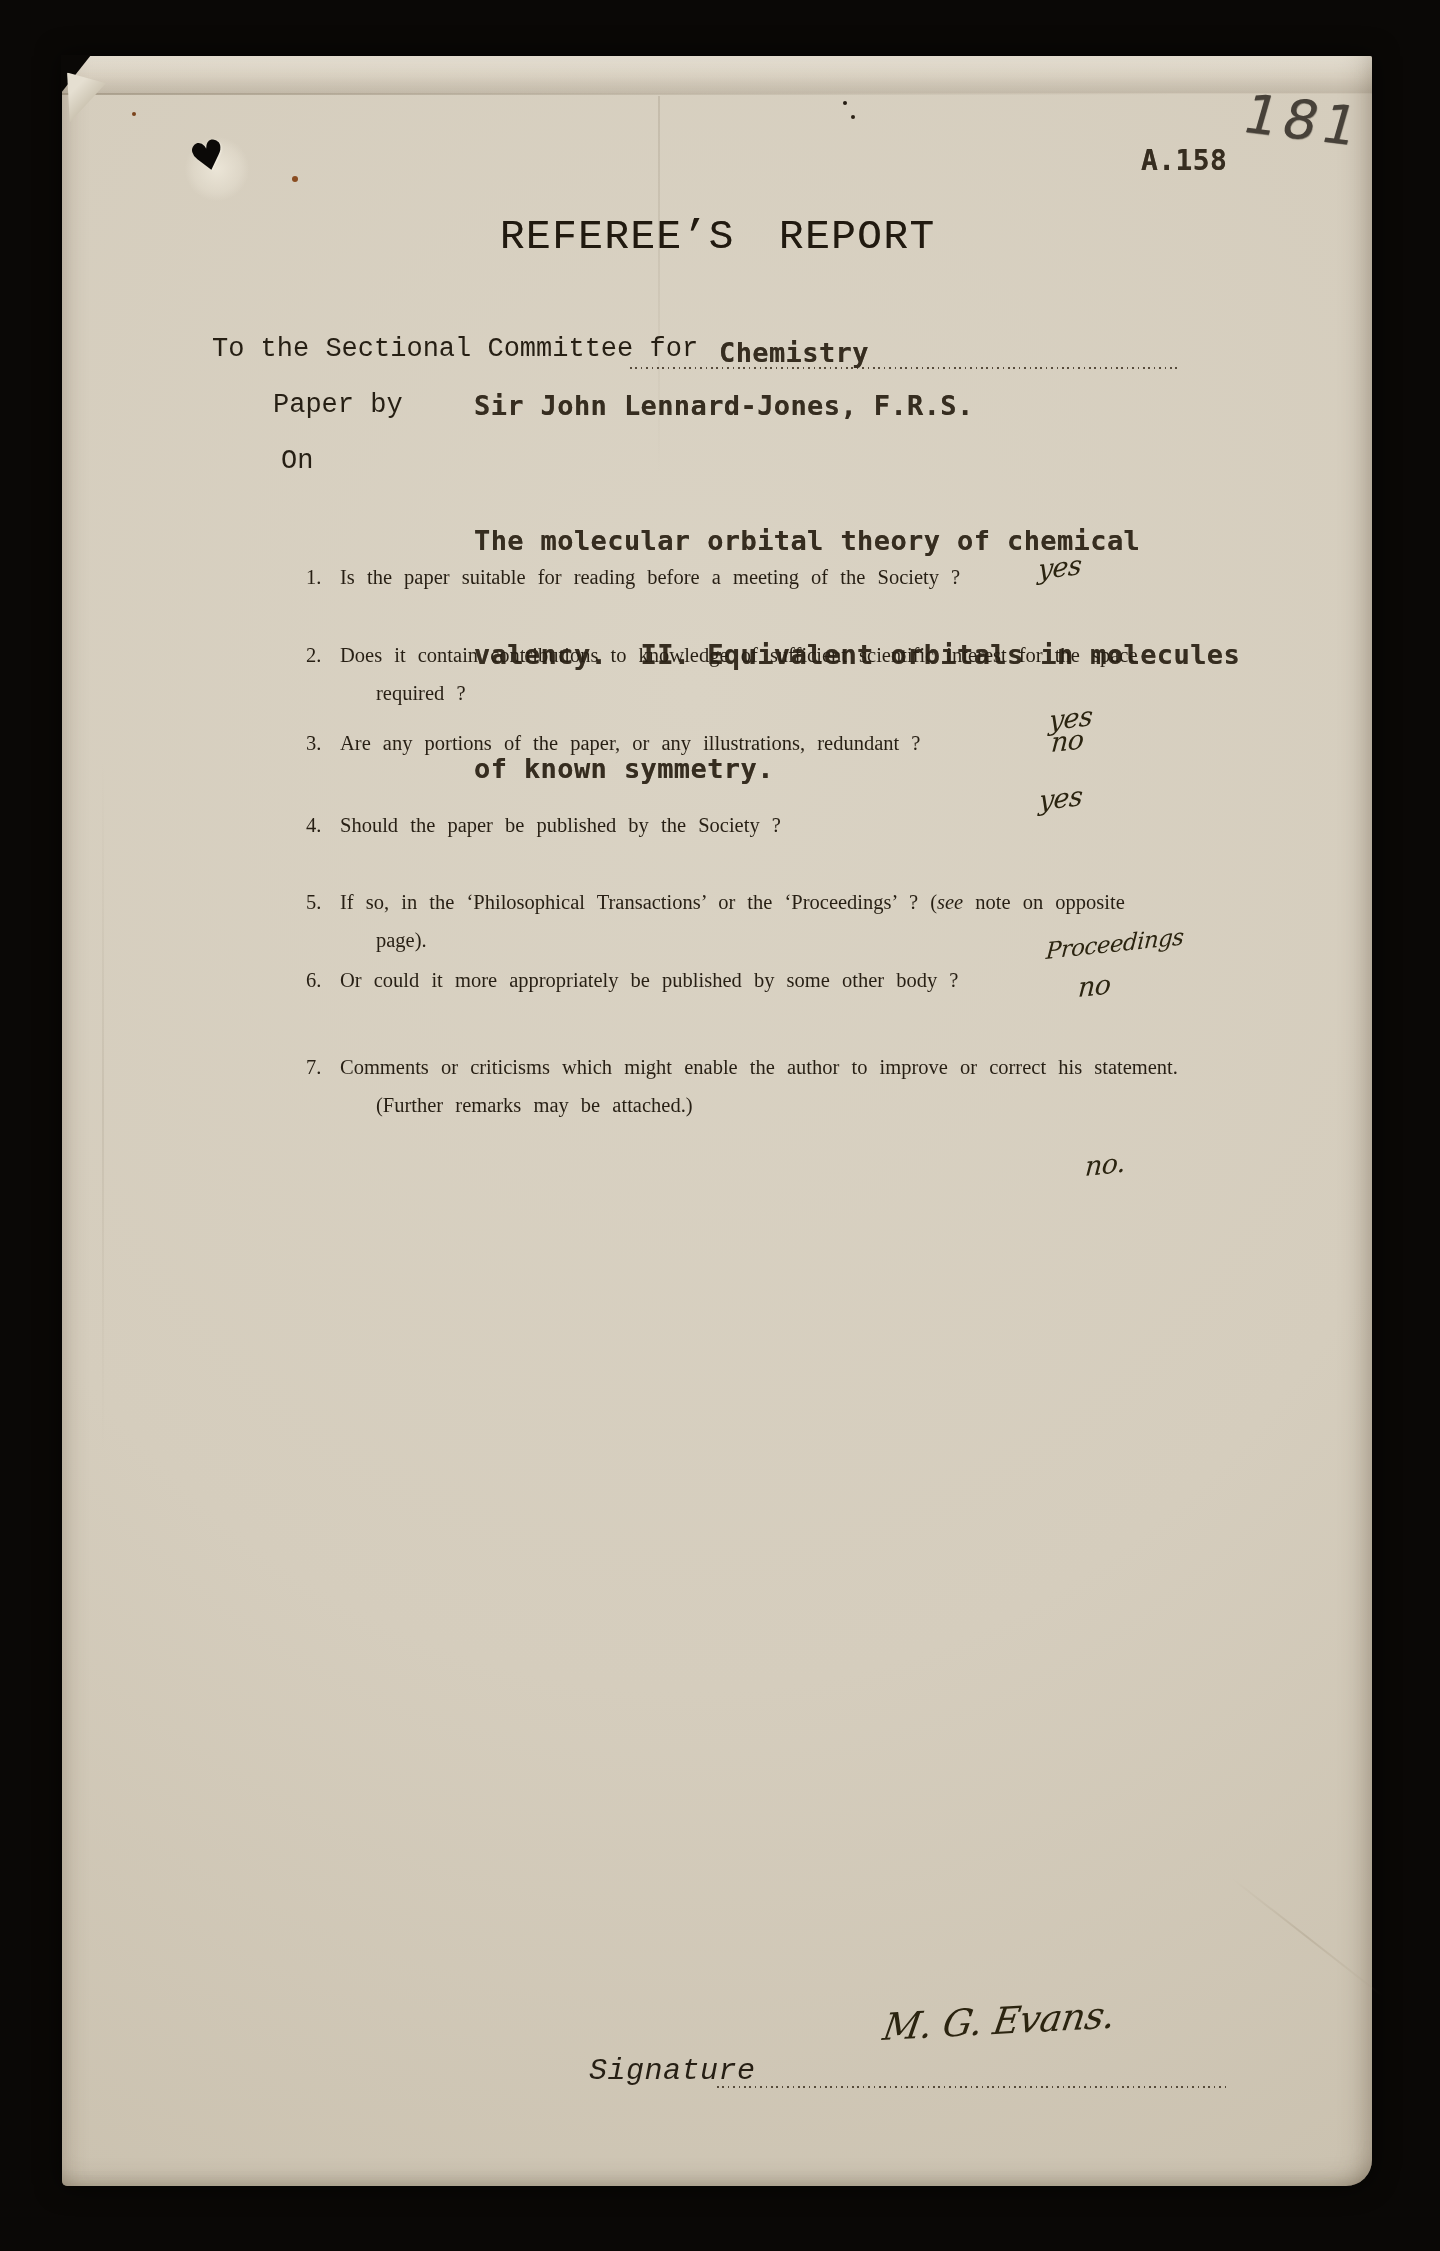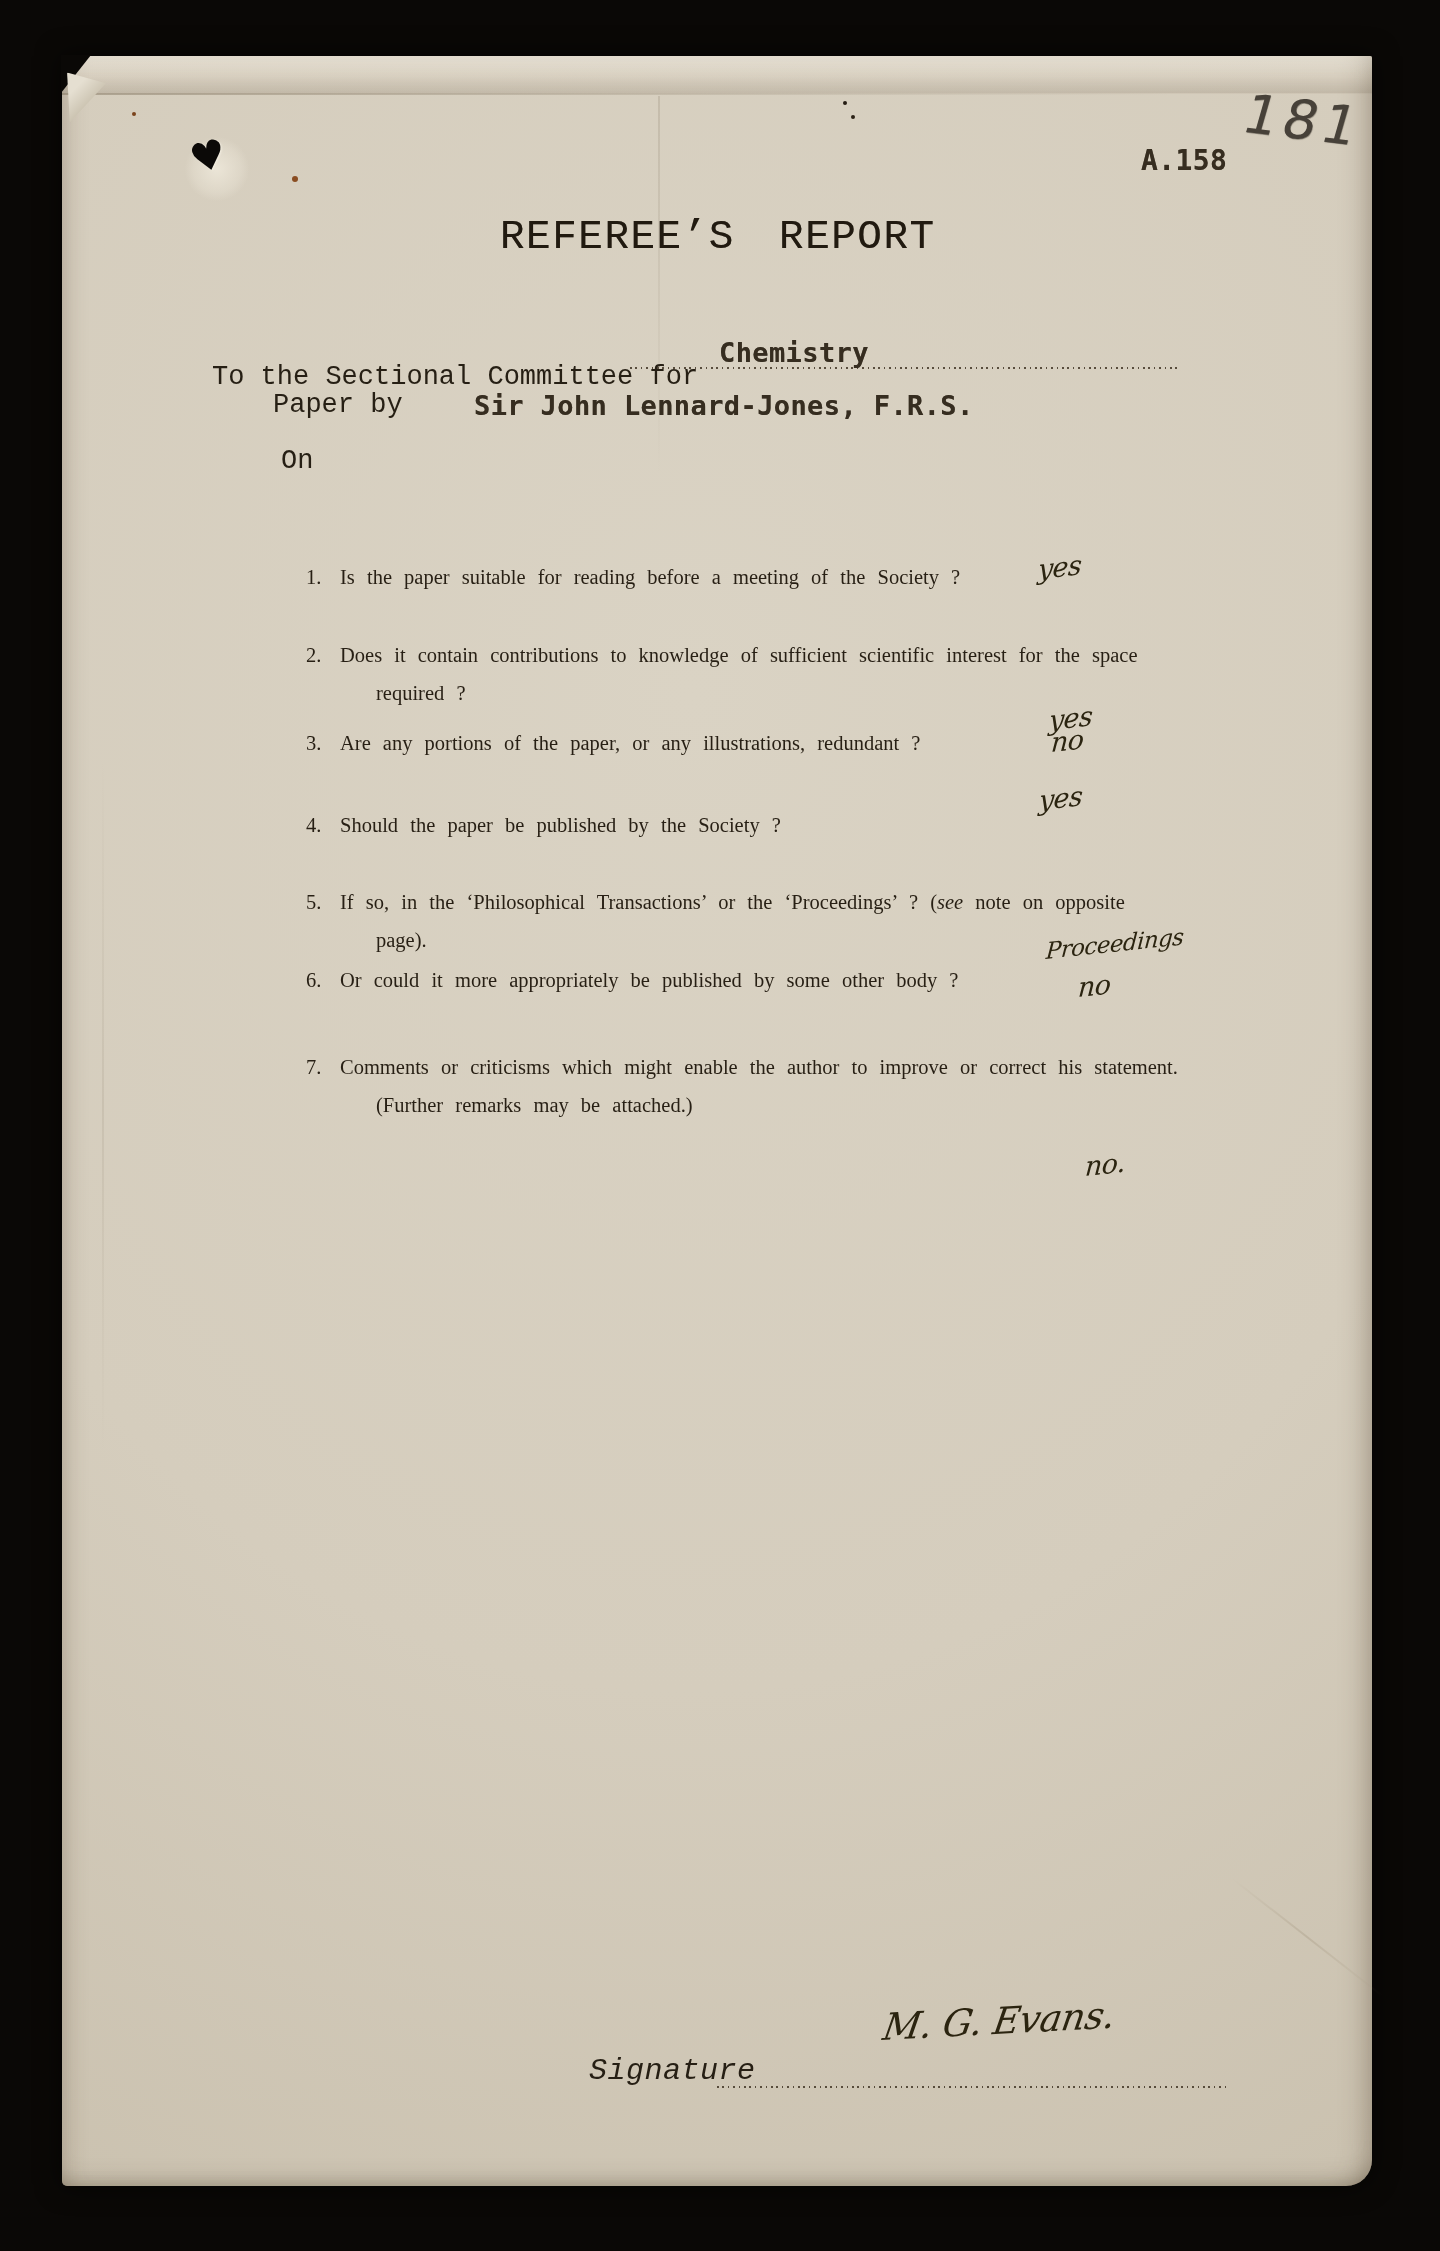--- a/index.html
+++ b/index.html
@@ -80,28 +80,33 @@
     <div class="speck" style="left:789px;top:59px;width:4px;height:4px;background:#2b2216;"></div>
     <div class="crease" style="left:596px;top:40px;width:2px;height:380px;background:linear-gradient(180deg,rgba(112,98,76,.18),rgba(112,98,76,0));"></div>
     <div class="crease" style="left:1150px;top:1880px;width:190px;height:2px;background:linear-gradient(90deg,rgba(255,252,244,0),rgba(150,135,110,.28),rgba(255,252,244,0));transform:rotate(38deg);"></div>
     <div class="crease" style="left:40px;top:700px;width:2px;height:700px;background:linear-gradient(180deg,rgba(112,98,76,0),rgba(112,98,76,.12),rgba(112,98,76,0));"></div>
 
     <div class="abs type file-ref" style="left:1033px;top:88px;margin-left:46px;">A.158</div>
     <div class="abs pencil pencil-num" style="left:1182px;top:38px;">181</div>
 
     <div class="abs print report-title" style="left:438px;top:158px;">REFEREE’S REPORT</div>
 
-    <div class="abs print form-label" style="left:150px;top:278px;margin-top:28px;">To the Sectional Committee for</div>
+    <div class="abs print form-label" style="left:150px;top:278px;">To the Sectional Committee for</div>
     <div class="abs dotted" style="left:568px;top:311px;width:550px;"></div>
     <div class="abs type" style="left:657px;top:281px;font-size:27px;">Chemistry</div>
 
     <div class="abs print form-label" style="left:211px;top:334px;">Paper by</div>
     <div class="abs type" style="left:412px;top:334px;font-size:27px;">Sir John Lennard-Jones, F.R.S.</div>
 
     <div class="abs print form-label" style="left:219px;top:390px;">On</div>
+    <div class="abs type" style="left:412px;top:390px;font-size:27px;line-height:38px;">
+      <div>The molecular orbital theory of chemical</div>
+      <div>valency.  II. Equivalent orbitals in molecules</div>
+      <div>of known symmetry.</div>
+    </div>
 
     <div class="q" style="top:502px;">
       <span class="q-num">1.</span><span class="q-text">Is the paper suitable for reading before a meeting of the Society ?</span>
     </div>
     <div class="q" style="top:580px;">
       <span class="q-num">2.</span><span class="q-text"><span>Does it contain contributions to knowledge of sufficient scientific interest for the space</span><span class="q-line2">required ?</span></span>
     </div>
     <div class="q" style="top:668px;">
       <span class="q-num">3.</span><span class="q-text">Are any portions of the paper, or any illustrations, redundant ?</span>
     </div>

